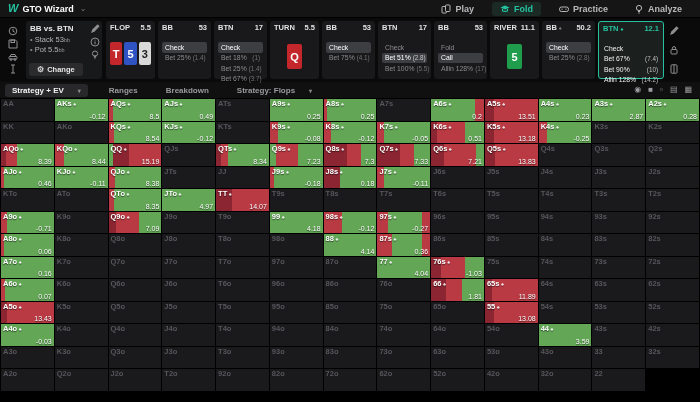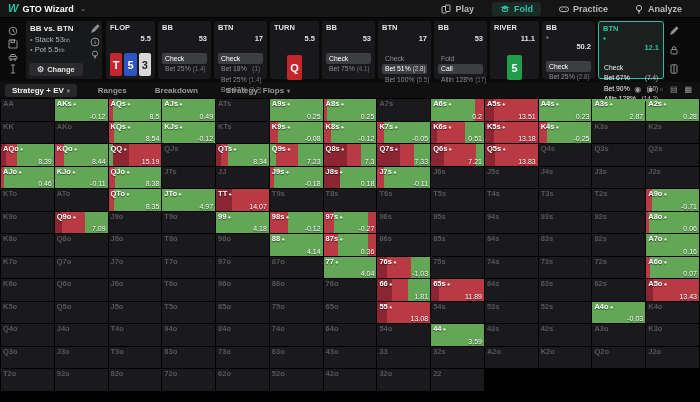--- a/index.html
+++ b/index.html
@@ -30,41 +30,41 @@
   .config-icons{position:absolute;top:3px;right:2px;display:flex;flex-direction:column;gap:4px;align-items:center;}
   .config-icons .cicon{color:#8f8f92;cursor:pointer;height:9px;display:flex;align-items:center;}
   .change-btn{position:absolute;left:3px;bottom:3px;background:#2b2b2d;border:none;color:#e5e5e5;font-size:7.5px;font-weight:bold;border-radius:3px;padding:2px 8px;font-family:inherit;cursor:pointer;display:flex;align-items:center;gap:3px;}
   .change-btn .gear{font-size:8px;color:#cfcfcf;}
 
   .timeline{display:flex;gap:3px;}
   .panel{background:#19191b;border-radius:3px;padding:2px 4px;font-size:6.8px;position:relative;cursor:pointer;}
   .panel.street{width:49px;}
   .panel.acts{width:53px;}
   .panel.current{width:66px;background:#1b201e;border:1px solid #25c2a0;}
-  .p-head{display:flex;align-items:baseline;font-size:7.5px;font-weight:bold;color:#e2e2e4;margin-bottom:10px;gap:2px;flex-direction:column;}
+  .p-head{display:flex;align-items:baseline;font-size:7.5px;font-weight:bold;color:#e2e2e4;margin-bottom:10px;gap:2px;}
   .p-head .p-val{margin-left:auto;}
   .p-head .mk{font-size:5.5px;color:#7a7a7e;}
   .panel.current .p-head,.panel.current .p-head .mk{color:#25c2a0;}
   .p-row{display:flex;justify-content:space-between;align-items:center;color:#8d8d90;height:10.5px;padding:0 3px;border-radius:2px;white-space:nowrap;}
   .p-row .pv{color:#737376;font-size:6.3px;margin-left:2px;}
   .p-row.sel{background:#3d3e41;color:#fff;}
   .p-row.sel .pv{color:#c9c9cb;}
   .panel.current .p-row{color:#f0f0f2;padding:0 1px;}
   .panel.current .p-row .pv{color:#bfbfc2;}
   .cards-row{display:flex;justify-content:center;gap:2px;margin-top:3px;}
   .pcard{width:13px;height:23px;border-radius:2px;display:flex;align-items:center;justify-content:center;font-weight:bold;font-size:11px;color:#fff;}
   .pcard.big{width:15px;height:25px;margin-top:2px;}
   .pcard.light{color:#222;}
   .panel-tools{display:flex;flex-direction:column;justify-content:space-between;padding:5px 0;margin-left:5px;align-items:center;}
   .panel-tools .ticon{color:#8f8f92;cursor:pointer;height:10px;display:flex;align-items:center;}
 
   
   .tabbar{height:16px;background:#101011;display:flex;align-items:center;padding:0 8px 0 5px;gap:0;}
   .tabs{display:flex;align-items:center;gap:14px;}
-  .tab{color:#9a9a9e;font-size:8px;font-weight:bold;cursor:pointer;display:flex;align-items:center;gap:3px;padding:2px 7px;border-radius:3px;white-space:nowrap;}
+  .tab{color:#9a9a9e;font-size:8px;font-weight:bold;cursor:pointer;display:flex;align-items:center;gap:14px;padding:2px 7px;border-radius:3px;white-space:nowrap;}
   .tab.active{background:#28282b;color:#f2f2f2;}
   .tab .tchev{font-size:6px;color:#8a8a8e;}
   .view-icons{margin-left:auto;display:flex;gap:7px;align-items:center;}
   .view-icons span{color:#9d9da1;font-size:8px;cursor:pointer;line-height:1;}
 
   
   .grid{height:304px;display:grid;grid-template-columns:repeat(13,1fr);grid-template-rows:repeat(13,1fr);gap:1px;background:#000;padding:1px 1px 11px 1px;}
   .cell{position:relative;background:#1a1a1c;overflow:hidden;display:flex;cursor:pointer;}
   .cell .seg{height:100%;}
   .cell .hl{position:absolute;top:1px;left:2px;font-size:7.5px;font-weight:bold;color:#fff;text-shadow:0 1px 1px rgba(0,0,0,.55);line-height:1;}
@@ -655,20 +655,23 @@
         <div class="hl">TT<span class="sp">&nbsp;♠</span></div>
         <div class="ev">14.07</div>
       </div>
       <div class="cell dim">
         <div class="hl">T9s</div>
       </div>
       <div class="cell dim">
         <div class="hl">T8s</div>
       </div>
       <div class="cell dim">
+        <div class="hl">T7s</div>
+      </div>
+      <div class="cell dim">
         <div class="hl">T6s</div>
       </div>
       <div class="cell dim">
         <div class="hl">T5s</div>
       </div>
       <div class="cell dim">
         <div class="hl">T4s</div>
       </div>
       <div class="cell dim">
         <div class="hl">T3s</div>
@@ -887,20 +890,23 @@
       <div class="cell dim">
         <div class="hl">Q5o</div>
       </div>
       <div class="cell dim">
         <div class="hl">J5o</div>
       </div>
       <div class="cell dim">
         <div class="hl">T5o</div>
       </div>
       <div class="cell dim">
+        <div class="hl">95o</div>
+      </div>
+      <div class="cell dim">
         <div class="hl">85o</div>
       </div>
       <div class="cell dim">
         <div class="hl">75o</div>
       </div>
       <div class="cell dim">
         <div class="hl">65o</div>
       </div>
       <div class="cell">
         <span class="seg" style="width: 18%; background: rgb(138, 37, 49);"></span>
@@ -969,42 +975,45 @@
       <div class="cell dim">
         <div class="hl">Q3o</div>
       </div>
       <div class="cell dim">
         <div class="hl">J3o</div>
       </div>
       <div class="cell dim">
         <div class="hl">T3o</div>
       </div>
       <div class="cell dim">
+        <div class="hl">93o</div>
+      </div>
+      <div class="cell dim">
         <div class="hl">83o</div>
       </div>
       <div class="cell dim">
         <div class="hl">73o</div>
       </div>
       <div class="cell dim">
         <div class="hl">63o</div>
       </div>
       <div class="cell dim">
+        <div class="hl">53o</div>
+      </div>
+      <div class="cell dim">
         <div class="hl">43o</div>
       </div>
       <div class="cell dim">
         <div class="hl">33</div>
       </div>
       <div class="cell dim">
         <div class="hl">32s</div>
       </div>
       <div class="cell dim">
         <div class="hl">A2o</div>
-      </div>
-      <div class="cell dim">
-        <div class="hl">K2o</div>
       </div>
       <div class="cell dim">
         <div class="hl">Q2o</div>
       </div>
       <div class="cell dim">
         <div class="hl">J2o</div>
       </div>
       <div class="cell dim">
         <div class="hl">T2o</div>
       </div>

